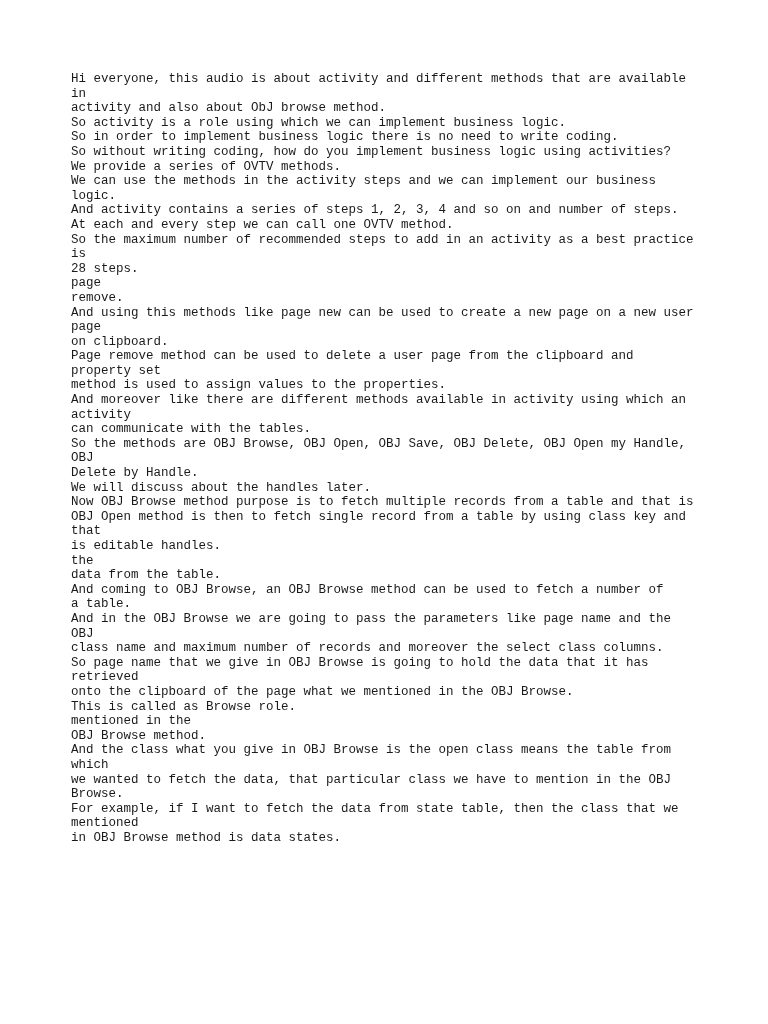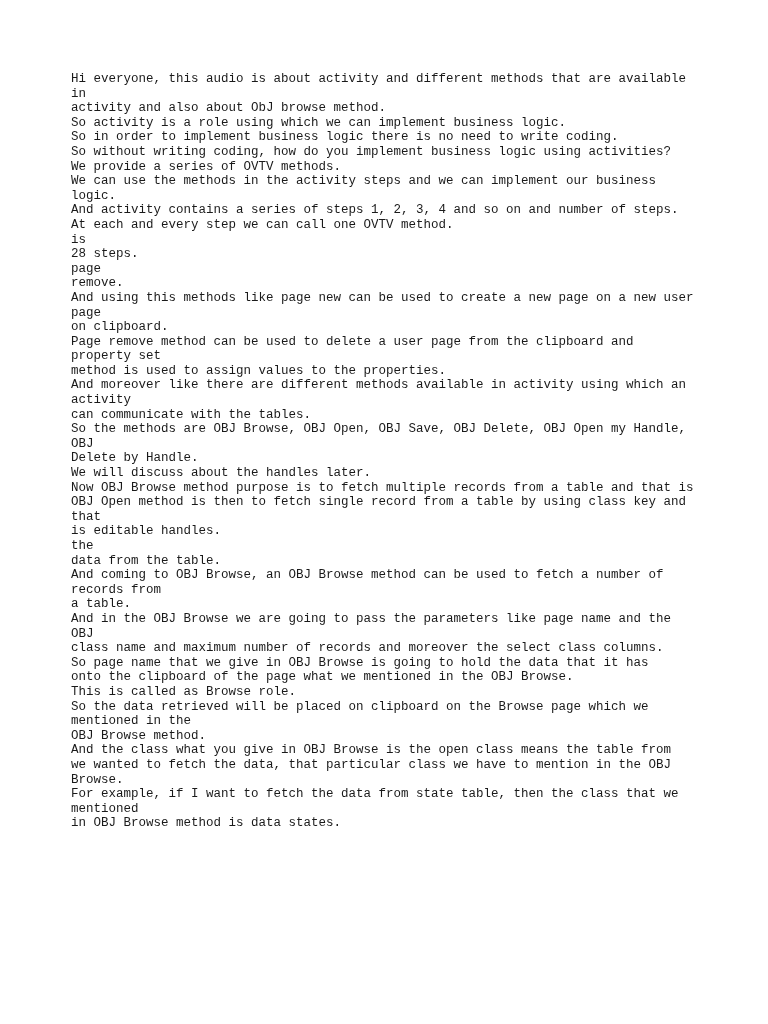--- a/index.html
+++ b/index.html
@@ -36,20 +36,21 @@
   <div class="line">in</div>
   <div class="line">activity and also about ObJ browse method.</div>
   <div class="line">So activity is a role using which we can implement business logic.</div>
   <div class="line">So in order to implement business logic there is no need to write coding.</div>
   <div class="line">So without writing coding, how do you implement business logic using activities?</div>
   <div class="line">We provide a series of OVTV methods.</div>
   <div class="line">We can use the methods in the activity steps and we can implement our business</div>
   <div class="line">logic.</div>
   <div class="line">And activity contains a series of steps 1, 2, 3, 4 and so on and number of steps.</div>
   <div class="line">At each and every step we can call one OVTV method.</div>
+  <div class="line">So the maximum number of recommended steps to add in an activity as a best practice</div>
   <div class="line">is</div>
   <div class="line">28 steps.</div>
   <div class="line">page</div>
   <div class="line">remove.</div>
   <div class="line">And using this methods like page new can be used to create a new page on a new user</div>
   <div class="line">page</div>
   <div class="line">on clipboard.</div>
   <div class="line">Page remove method can be used to delete a user page from the clipboard and</div>
   <div class="line">property set</div>
   <div class="line">method is used to assign values to the properties.</div>
@@ -60,30 +61,30 @@
   <div class="line">OBJ</div>
   <div class="line">Delete by Handle.</div>
   <div class="line">We will discuss about the handles later.</div>
   <div class="line">Now OBJ Browse method purpose is to fetch multiple records from a table and that is</div>
   <div class="line">OBJ Open method is then to fetch single record from a table by using class key and</div>
   <div class="line">that</div>
   <div class="line">is editable handles.</div>
   <div class="line">the</div>
   <div class="line">data from the table.</div>
   <div class="line">And coming to OBJ Browse, an OBJ Browse method can be used to fetch a number of</div>
-  <div class="line">records from</div>
   <div class="line">a table.</div>
   <div class="line">And in the OBJ Browse we are going to pass the parameters like page name and the</div>
   <div class="line">OBJ</div>
   <div class="line">class name and maximum number of records and moreover the select class columns.</div>
   <div class="line">So page name that we give in OBJ Browse is going to hold the data that it has</div>
+  <div class="line">retrieved</div>
   <div class="line">onto the clipboard of the page what we mentioned in the OBJ Browse.</div>
   <div class="line">This is called as Browse role.</div>
-  <div class="line">So the data retrieved will be placed on clipboard on the Browse page which we</div>
   <div class="line">mentioned in the</div>
   <div class="line">OBJ Browse method.</div>
   <div class="line">And the class what you give in OBJ Browse is the open class means the table from</div>
+  <div class="line">which</div>
   <div class="line">we wanted to fetch the data, that particular class we have to mention in the OBJ</div>
   <div class="line">Browse.</div>
   <div class="line">For example, if I want to fetch the data from state table, then the class that we</div>
   <div class="line">mentioned</div>
   <div class="line">in OBJ Browse method is data states.</div>
 </div>
 
 </body></html>

